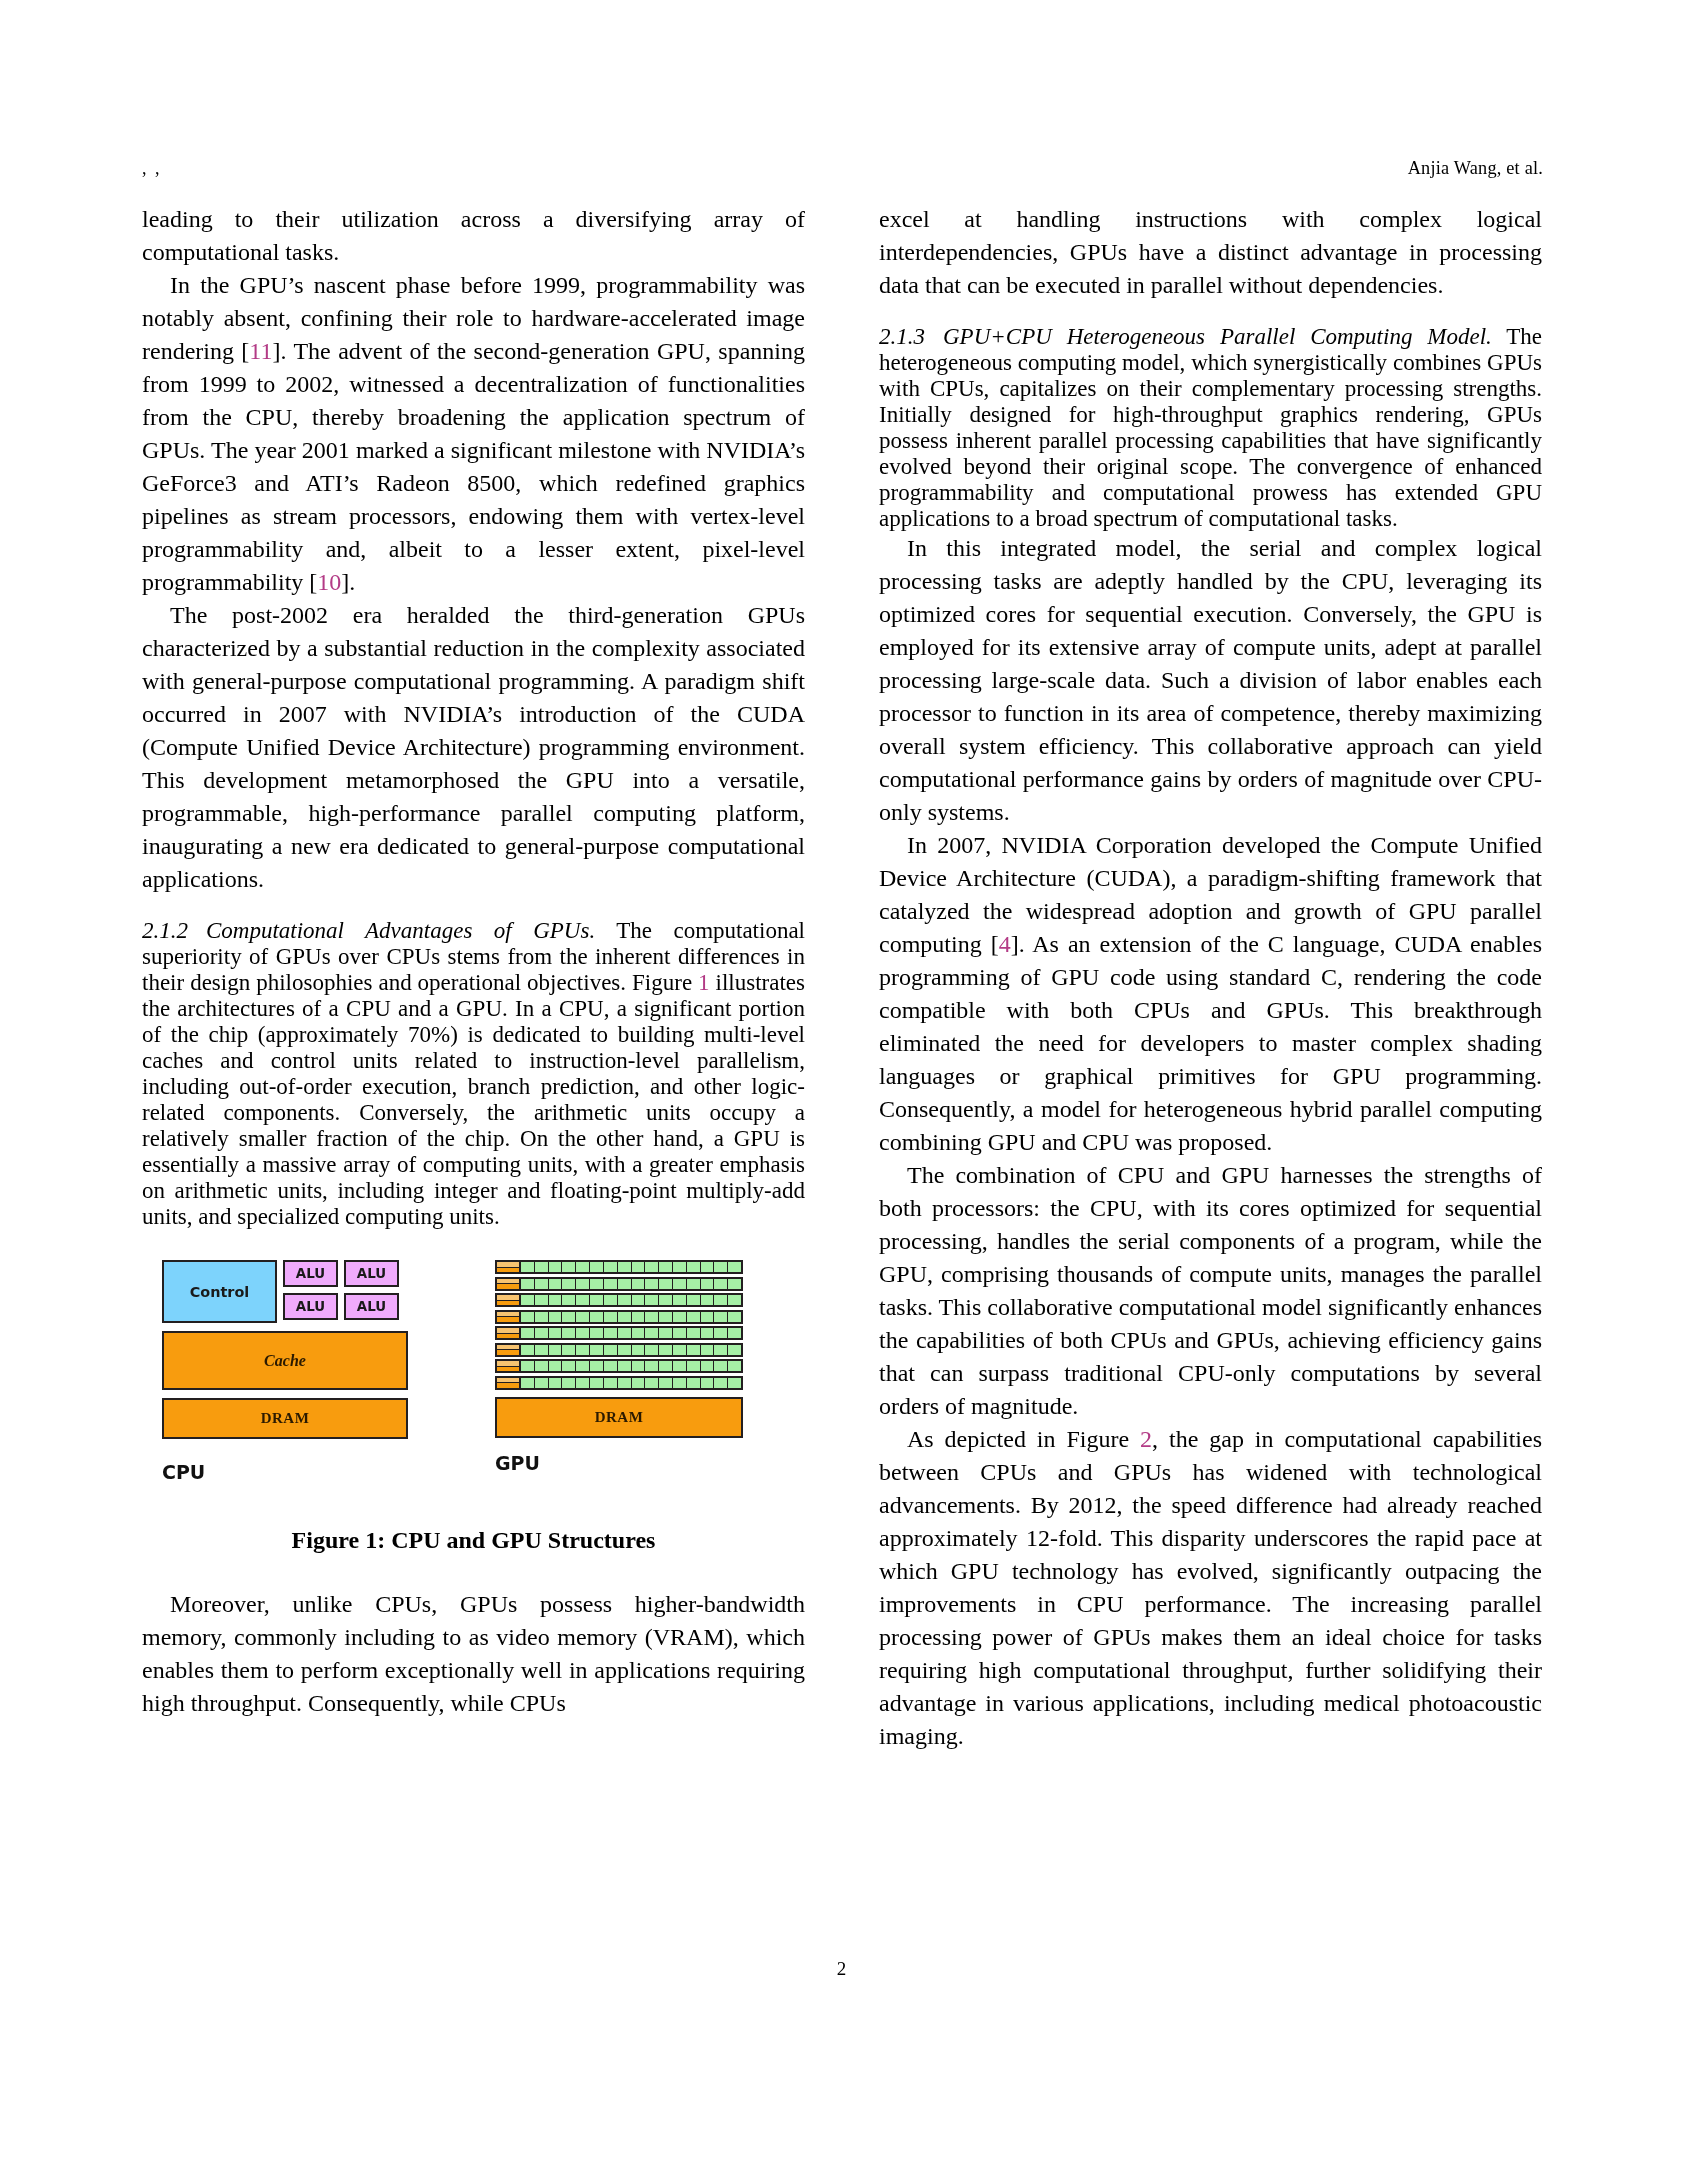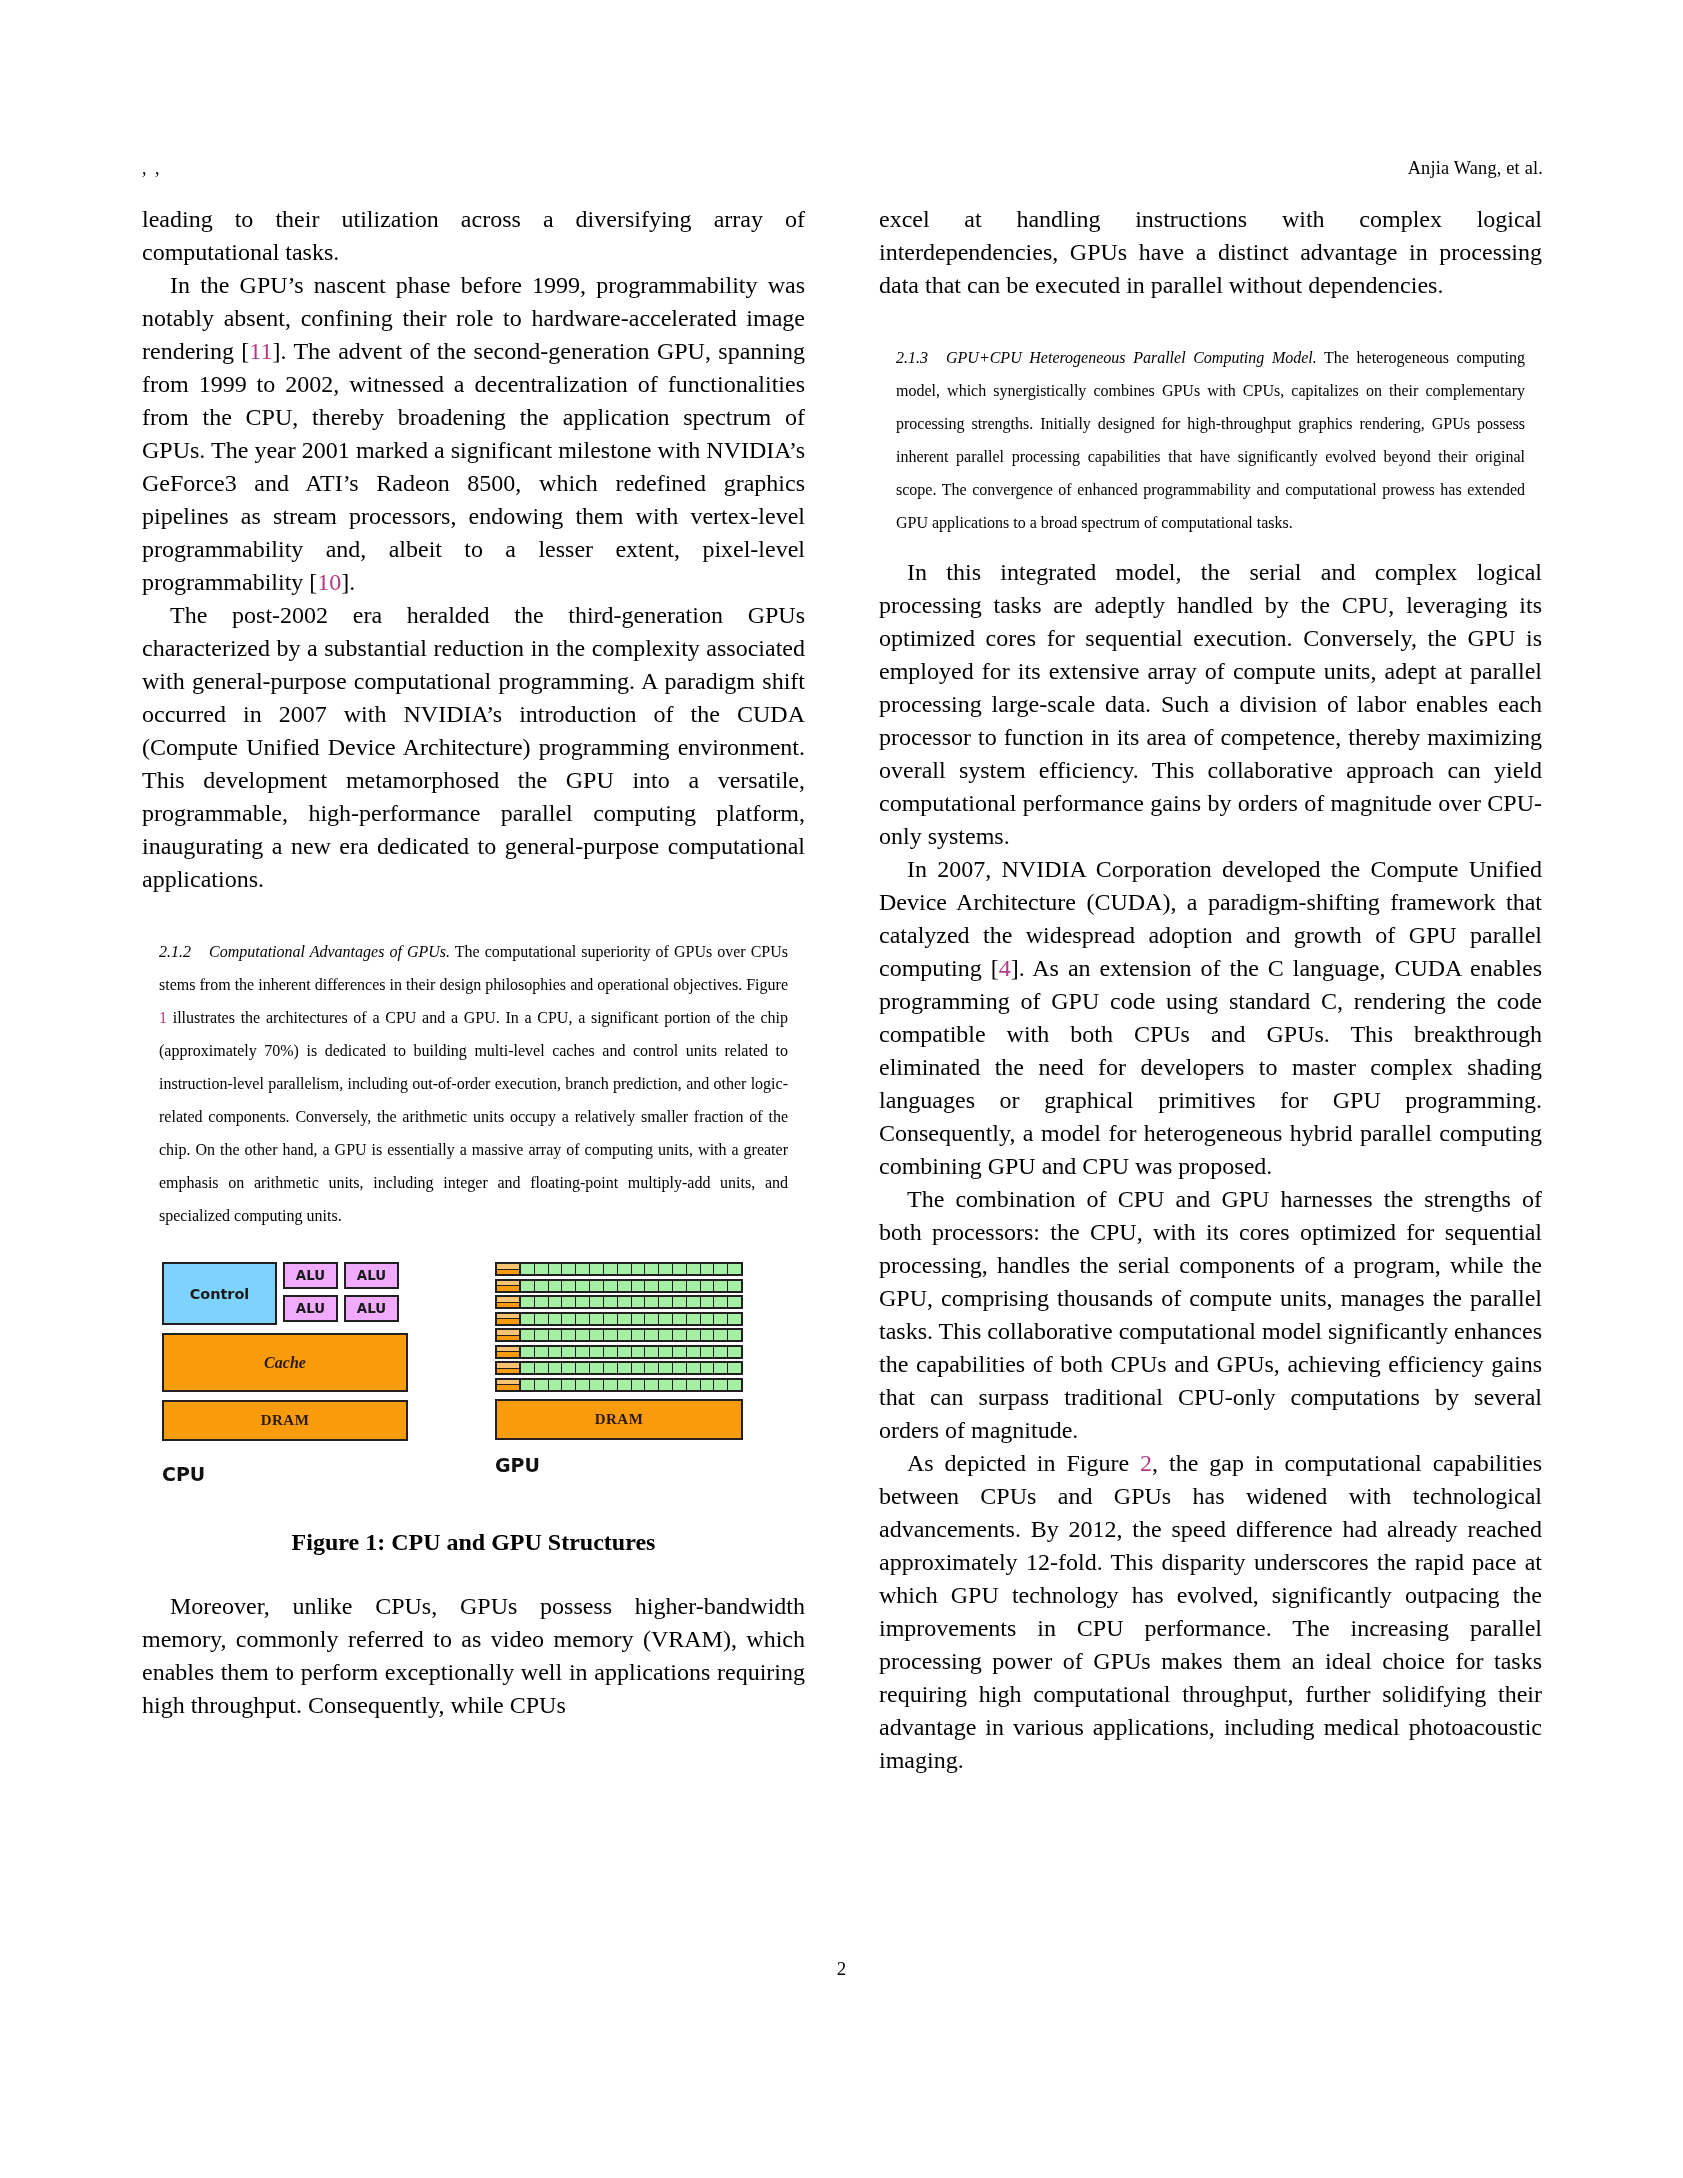--- a/index.html
+++ b/index.html
@@ -63,23 +63,23 @@
     font-size: 24px;
     line-height: 33px;
     text-align: justify;
     text-justify: inter-word;
     hyphens: none;
   }
   p.indent { text-indent: 28px; }
   p.noindent { text-indent: 0; }
 
   .sechead {
-    margin: 17px;
-    font-size: 16px;
-    line-height: 33px;
+    margin: 0;
+    font-size: 23px;
+    line-height: 26px;
     text-align: justify;
     font-style: italic;
     text-indent: 0;
   }
   .sechead .num {
     font-style: italic;
     padding-right: 18px;
   }
   .sechead .ttl {
     font-style: italic;
@@ -477,21 +477,21 @@
                 </div>
               </div>
             <div class="gpu-dram">DRAM</div>
             <div class="chip-label gpu-label">GPU</div>
           </div>
 
         </div>
         <div class="figcaption">Figure 1: CPU and GPU Structures</div>
       </div>
 
-      <p class="indent after-fig">Moreover, unlike CPUs, GPUs possess higher-bandwidth memory, commonly referred to as video memory (VRAM), which enables them to perform exceptionally well in applications requiring high throughput. Consequently, while CPUs</p>
+      <p class="indent after-fig">Moreover, unlike CPUs, GPUs possess higher-bandwidth memory, commonly including to as video memory (VRAM), which enables them to perform exceptionally well in applications requiring high throughput. Consequently, while CPUs</p>
 
     </div>
 
     <div class="col">
 
       <p class="noindent">excel at handling instructions with complex logical interdependencies, GPUs have a distinct advantage in processing data that can be executed in parallel without dependencies.</p>
 
       <div class="sechead-spacer"></div>
 
       <p class="sechead"><span class="num">2.1.3</span><span class="ttl">GPU+CPU Heterogeneous Parallel Computing Model.</span><span style="font-style:normal"> The heterogeneous computing model, which synergistically combines GPUs with CPUs, capitalizes on their complementary processing strengths. Initially designed for high-throughput graphics rendering, GPUs possess inherent parallel processing capabilities that have significantly evolved beyond their original scope. The convergence of enhanced programmability and computational prowess has extended GPU applications to a broad spectrum of computational tasks.</span></p>

